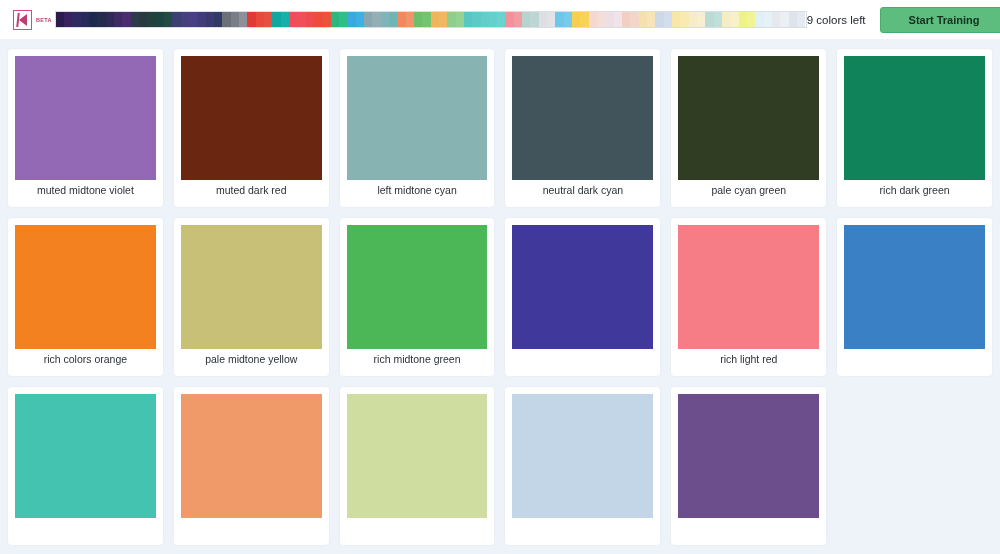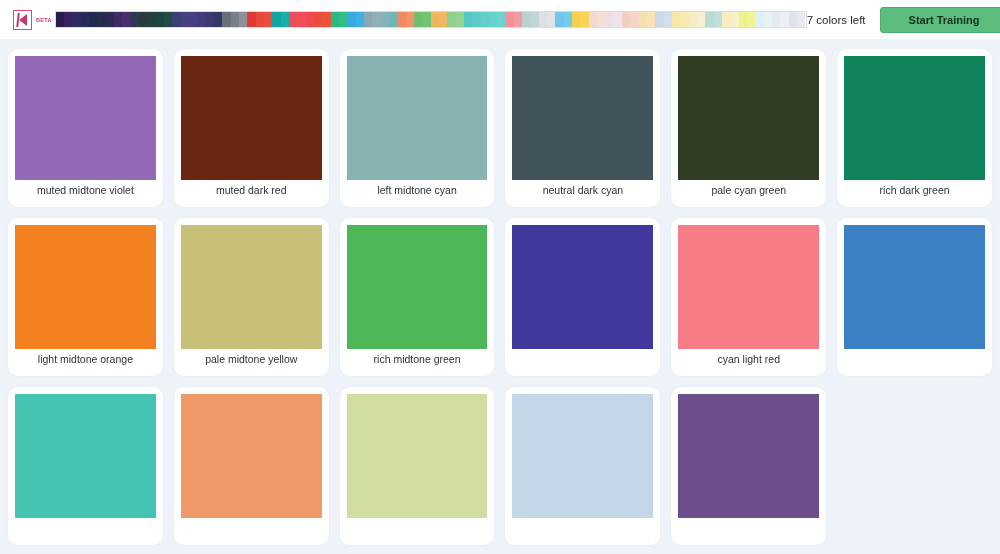--- a/index.html
+++ b/index.html
@@ -81,21 +81,21 @@
     width: 1000px; height: 515px;
     padding: 10px 8px 0 8px;
     display: grid;
     grid-template-columns: repeat(6, 1fr);
     column-gap: 11px;
     row-gap: 11px;
     align-content: start;
   }
   .swatch-card {
     background: #ffffff;
-    border-radius: 10px;
+    border-radius: 4px;
     padding: 7px 7px 6px 7px;
     height: 158px;
     display: flex; flex-direction: column;
     cursor: pointer;
     box-shadow: 0 0 0 1px rgba(0,0,0,0.015);
   }
   .swatch-color {
     width: 100%; height: 124px; flex: none;
   }
   .swatch-label {
@@ -202,21 +202,21 @@
       <div class="chip" style="background: rgb(241, 244, 148);"></div>
       <div class="chip" style="background: rgb(223, 241, 246);"></div>
       <div class="chip" style="background: rgb(229, 243, 248);"></div>
       <div class="chip" style="background: rgb(230, 234, 239);"></div>
       <div class="chip" style="background: rgb(236, 239, 243);"></div>
       <div class="chip" style="background: rgb(223, 228, 236);"></div>
       <div class="chip" style="background: rgb(230, 234, 240);"></div>
     </div>
 
   <div id="header-right">
-    <span id="colors-left">7 colors left</span>
+    <span id="colors-left">9 colors left</span>
     <button id="start-training-btn">Start Training</button>
   </div>
 
 </div>
 
 <div id="grid">
     <div class="swatch-card">
       <div class="swatch-color" style="background: rgb(147, 104, 180);"></div>
       <div class="swatch-label">muted midtone violet</div>
     </div>
@@ -235,36 +235,36 @@
     <div class="swatch-card">
       <div class="swatch-color" style="background: rgb(49, 61, 35);"></div>
       <div class="swatch-label">pale cyan green</div>
     </div>
     <div class="swatch-card">
       <div class="swatch-color" style="background: rgb(16, 131, 90);"></div>
       <div class="swatch-label">rich dark green</div>
     </div>
     <div class="swatch-card">
       <div class="swatch-color" style="background: rgb(244, 129, 31);"></div>
-      <div class="swatch-label">light midtone orange</div>
+      <div class="swatch-label">rich colors orange</div>
     </div>
     <div class="swatch-card">
       <div class="swatch-color" style="background: rgb(201, 192, 119);"></div>
       <div class="swatch-label">pale midtone yellow</div>
     </div>
     <div class="swatch-card">
       <div class="swatch-color" style="background: rgb(76, 183, 86);"></div>
       <div class="swatch-label">rich midtone green</div>
     </div>
     <div class="swatch-card">
       <div class="swatch-color" style="background: rgb(65, 56, 155);"></div>
     </div>
     <div class="swatch-card">
       <div class="swatch-color" style="background: rgb(246, 125, 133);"></div>
-      <div class="swatch-label">cyan light red</div>
+      <div class="swatch-label">rich light red</div>
     </div>
     <div class="swatch-card">
       <div class="swatch-color" style="background: rgb(58, 128, 196);"></div>
       <div class="swatch-label"></div>
     </div>
     <div class="swatch-card">
       <div class="swatch-color" style="background: rgb(68, 196, 176);"></div>
       <div class="swatch-label"></div>
     </div>
     <div class="swatch-card">

